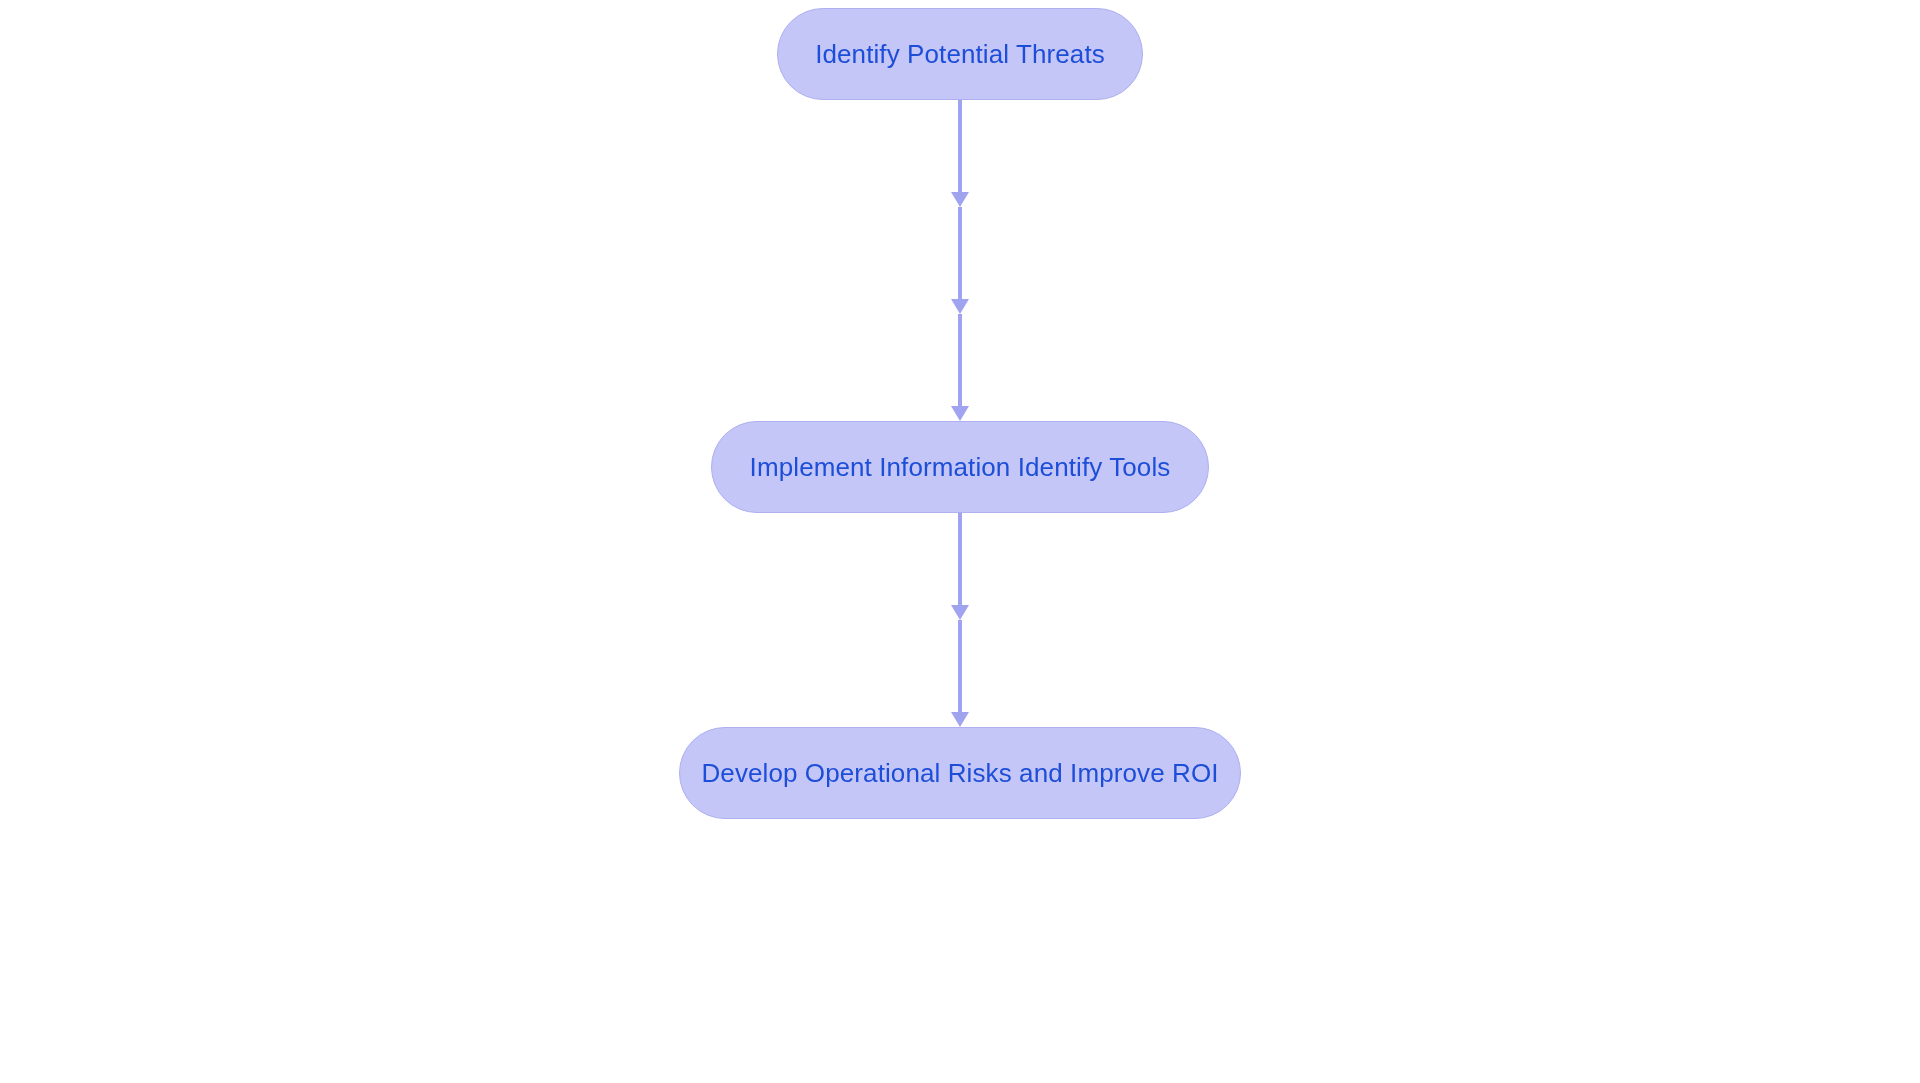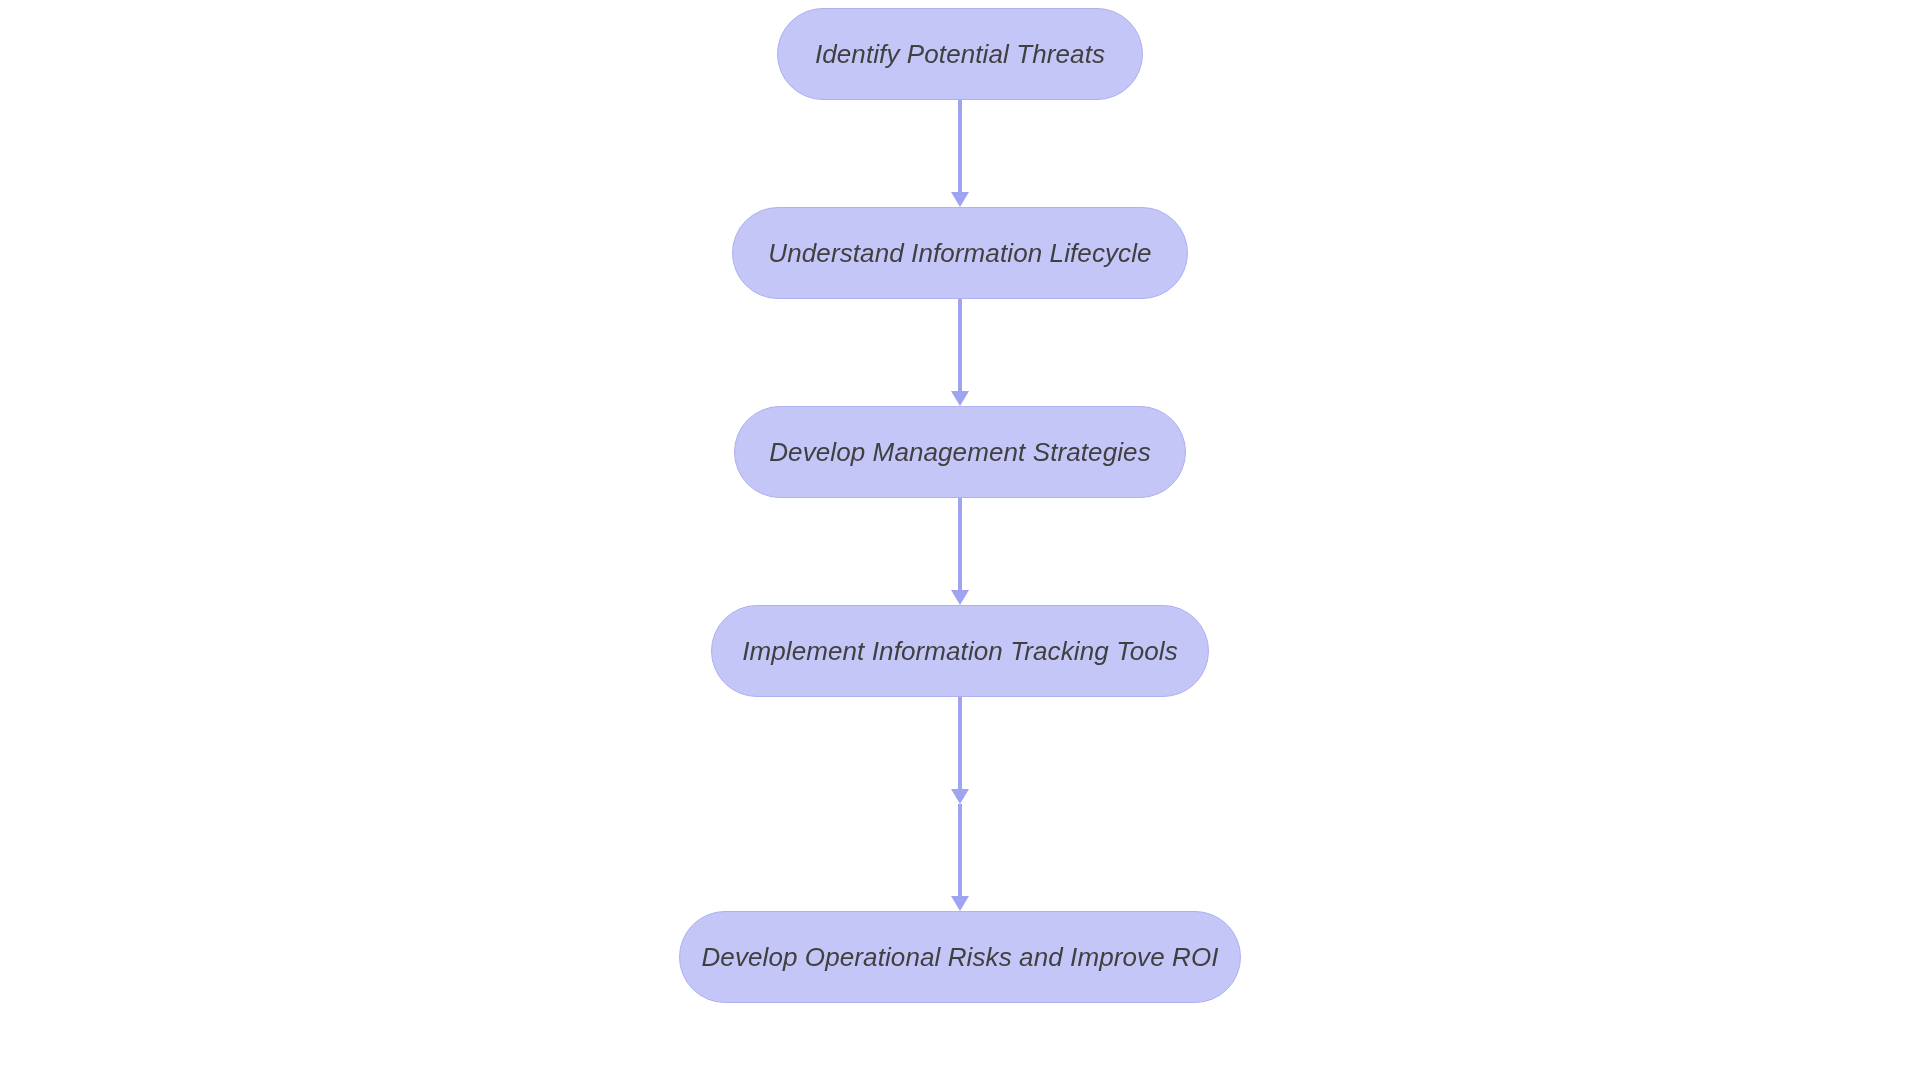--- a/index.html
+++ b/index.html
@@ -40,29 +40,28 @@
     display: flex;
     align-items: center;
     justify-content: center;
     background: #c5c6f8;
     border: 1.6px solid #aeb0f0;
     border-radius: 46px;
     padding: 0 34px;
     flex: none;
   }
   .node-label {
-    color: #404040;
+    color: #1d4ed8;
     font-family: "Liberation Sans", sans-serif;
     font-size: 26px;
     font-weight: 400;
     letter-spacing: 0.1px;
     line-height: 1;
     white-space: nowrap;
     text-align: center;
-    font-style: italic;
   }
 
   
   .n1 { width: 366px; }
   .n2 { width: 456px; }
   .n3 { width: 452px; }
   .n4 { width: 498px; }
   .n5 { width: 536px; }
   .n6 { width: 562px; }
 
@@ -107,40 +106,34 @@
 
     <div class="node n1">
       <span class="node-label">Identify Potential Threats</span>
     </div>
 
     <div class="connector">
       <div class="conn-line"></div>
       <div class="conn-head"></div>
     </div>
 
-    <div class="node n2">
-      <span class="node-label">Understand Information Lifecycle</span>
-    </div>
 
     <div class="connector">
       <div class="conn-line"></div>
       <div class="conn-head"></div>
     </div>
 
-    <div class="node n3">
-      <span class="node-label">Develop Management Strategies</span>
-    </div>
 
     <div class="connector">
       <div class="conn-line"></div>
       <div class="conn-head"></div>
     </div>
 
     <div class="node n4">
-      <span class="node-label">Implement Information Tracking Tools</span>
+      <span class="node-label">Implement Information Identify Tools</span>
     </div>
 
     <div class="connector">
       <div class="conn-line"></div>
       <div class="conn-head"></div>
     </div>
 
 
     <div class="connector">
       <div class="conn-line"></div>

